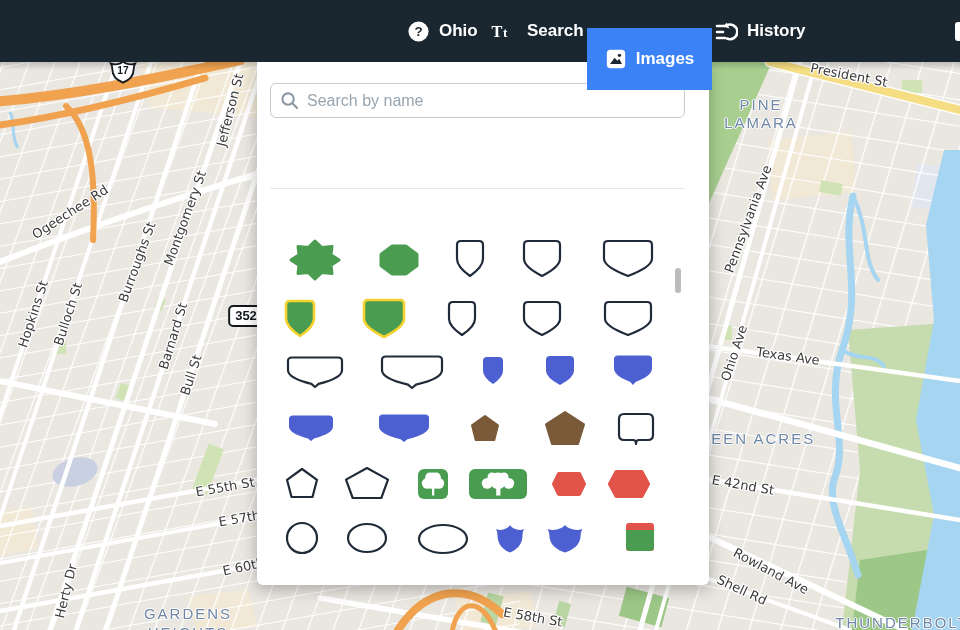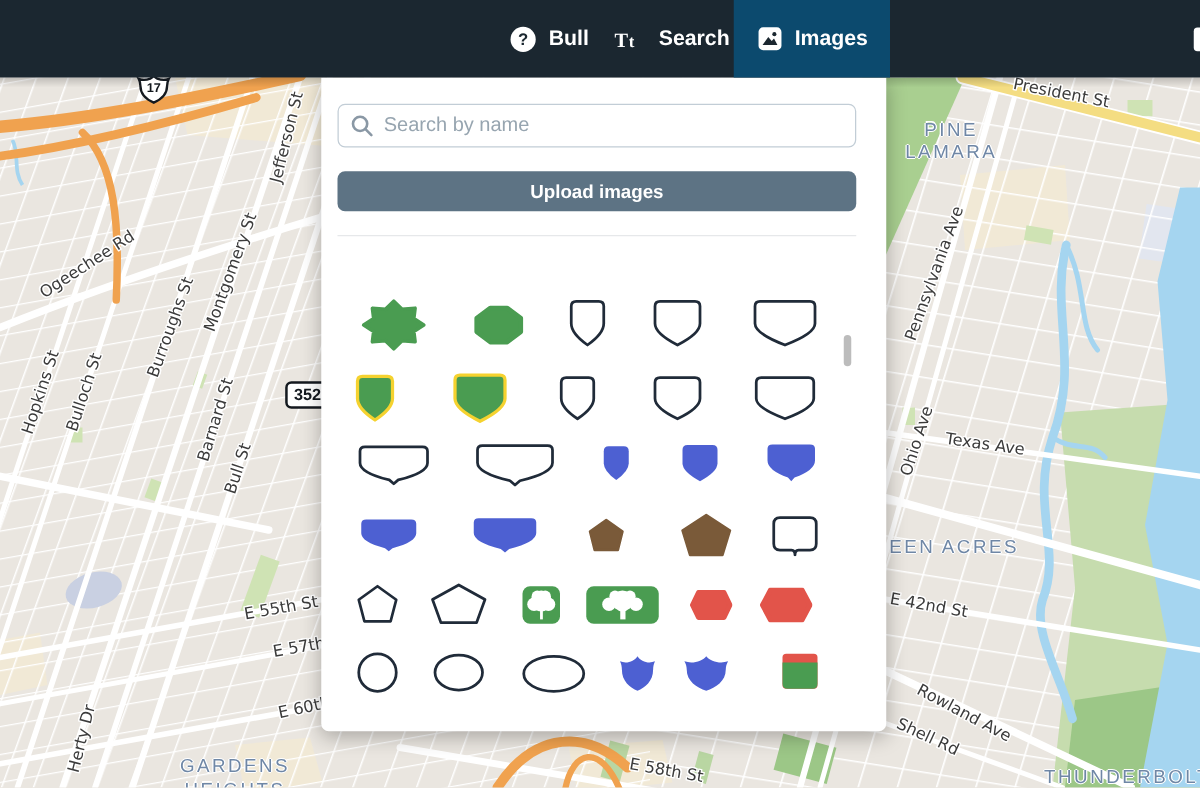--- a/index.html
+++ b/index.html
@@ -15,21 +15,21 @@
   .lbl.area{font-family:Liberation Sans, sans-serif;font-size:15px;letter-spacing:2px;color:#6f87a6;
     text-shadow:-1px 0 #fff,1px 0 #fff,0 -1px #fff,0 1px #fff;}
   .shield{position:absolute;transform:translate(-50%,-50%);z-index:1;}
   .shield.rect{background:#fff;border:2.5px solid #14191f;border-radius:5px;
     font-weight:bold;font-size:13px;color:#14191f;padding:1px 5px;line-height:16px;}
 
   
   #navbar{position:absolute;left:0;top:0;width:960px;height:62px;background:#1b2730;z-index:10;}
   .nav-item{position:absolute;top:0;height:62px;display:flex;align-items:center;gap:9px;
     color:#fff;font-weight:bold;font-size:17px;cursor:pointer;padding:0 4px;}
-  .nav-item.active{background:#0c4a6e;justify-content:center;}
+  .nav-item.active{background:#3b82f6;justify-content:center;margin-top:28px;}
   .nav-frag{position:absolute;top:22px;right:-3px;width:8px;height:19px;background:#fff;border-radius:3px;}
 
   
   #panel{position:absolute;left:257px;top:62px;width:452px;height:523px;background:#fff;
     z-index:5;border-radius:0 0 6px 6px;box-shadow:0 4px 16px rgba(0,0,0,.28);}
   #search-wrap{position:absolute;left:13px;top:21px;width:415px;height:35px;}
   #search-input{width:100%;height:100%;box-sizing:border-box;border:1.5px solid #c2cdd6;border-radius:6px;
     padding:0 10px 0 36px;font-size:16px;color:#44515c;outline:none;font-family:"Liberation Sans",sans-serif;}
   #search-input::placeholder{color:#97a5b0;}
   #search-wrap svg{position:absolute;left:10px;top:8px;}
@@ -176,21 +176,20 @@
     </div>
 
 <div id="panel">
   <div id="search-wrap">
     <svg width="19" height="19" viewBox="0 0 20 20">
       <circle cx="8.5" cy="8.5" r="6" fill="none" stroke="#8a98a5" stroke-width="2.2"></circle>
       <line x1="13" y1="13" x2="18" y2="18" stroke="#8a98a5" stroke-width="2.2" stroke-linecap="round"></line>
     </svg>
     <input id="search-input" type="text" placeholder="Search by name" style="">
   </div>
-  <button id="upload-btn">Upload images</button>
   <div id="panel-divider"></div>
   <div id="shape-grid">
         <div class="shape-item" style="left: 31px; top: 40px; width: 54px; height: 44px;"><svg width="54" height="44" viewBox="0 0 54 44">
             <polygon points="27.0,3.0 33.6,9.4 44.0,8.6 43.0,16.8 51.0,22.0 43.0,27.2 44.0,35.4 33.6,34.6 27.0,41.0 20.4,34.6 10.0,35.4 11.0,27.2 3.0,22.0 11.0,16.8 10.0,8.6 20.4,9.4" fill="#4a9c51" stroke="#4a9c51" stroke-width="3" stroke-linejoin="round"></polygon>
           </svg></div>
         <div class="shape-item" style="left: 122px; top: 46px; width: 40px; height: 32px;"><svg width="40" height="32" viewBox="0 0 40 32">
             <polygon points="13.2,2.5 26.8,2.5 37.5,10.6 37.5,21.4 26.8,29.5 13.2,29.5 2.5,21.4 2.5,10.6" fill="#4a9c51" stroke="#4a9c51" stroke-width="4" stroke-linejoin="round"></polygon>
           </svg></div>
         <div class="shape-item" style="left: 197px; top: 40px; width: 32px; height: 40px;"><svg width="32" height="40" viewBox="0 0 32 40">
             <path d="M3 7 Q3 3 7 3 L25 3 Q29 3 29 7 L29 20.8 Q29 28.799999999999997 16 38 Q3 28.799999999999997 3 20.8 Z" fill="#ffffff" stroke="#202b39" stroke-width="2.2" stroke-linejoin="round"></path>
@@ -302,33 +301,45 @@
       </div>
   <div id="scroll-thumb"></div>
 </div>
 
 <div id="navbar">
   <div class="nav-item" style="left:403px;">
     <svg width="23" height="23" viewBox="0 0 24 24">
       <circle cx="12" cy="12" r="10.5" fill="#fff"></circle>
       <text x="12" y="17" text-anchor="middle" font-size="14" font-weight="bold" fill="#1b2730" font-family="Liberation Sans,sans-serif">?</text>
     </svg>
-    <span>Bull</span>
+    <span>Ohio</span>
   </div>
   <div class="nav-item" style="left:486px;">
     <svg width="28" height="23" viewBox="0 0 28 24">
       <text x="1" y="18" font-size="17" font-weight="bold" fill="#fff" font-family="Liberation Serif,serif">T</text>
       <text x="13" y="18" font-size="14" font-weight="bold" fill="#fff" font-family="Liberation Serif,serif">t</text>
     </svg>
     <span>Search</span>
   </div>
   <div class="nav-item active" style="left:587px;width:117px;">
     <svg width="22" height="22" viewBox="0 0 24 24">
       <rect x="2" y="2" width="20" height="20" rx="4" fill="#fff"></rect>
       <polygon points="5.5,17.5 10.5,10.5 13.5,14 15.5,11.8 18.5,17.5" fill="#1b2730"></polygon>
       <circle cx="15.8" cy="8" r="1.8" fill="#1b2730"></circle>
     </svg>
     <span>Images</span>
   </div>
+  <div class="nav-item" style="left:710px;">
+    <svg width="24" height="24" viewBox="0 0 24 24">
+      <g stroke="#fff" stroke-width="2.6" stroke-linecap="round" fill="none">
+        <path d="M3,7 H11"></path>
+            <path d="M3,13 H9"></path>
+            <path d="M3,19 H11"></path>
+        <path d="M13,19.5 A7.3,7.3 0 1 0 12.2,6.6"></path>
+      </g>
+      <polygon points="9.2,7.6 15.4,9.4 12.6,3.8" fill="#fff"></polygon>
+    </svg>
+    <span>History</span>
+  </div>
   <div class="nav-frag"></div>
 </div>
 
 </div>
 
 </body></html>

